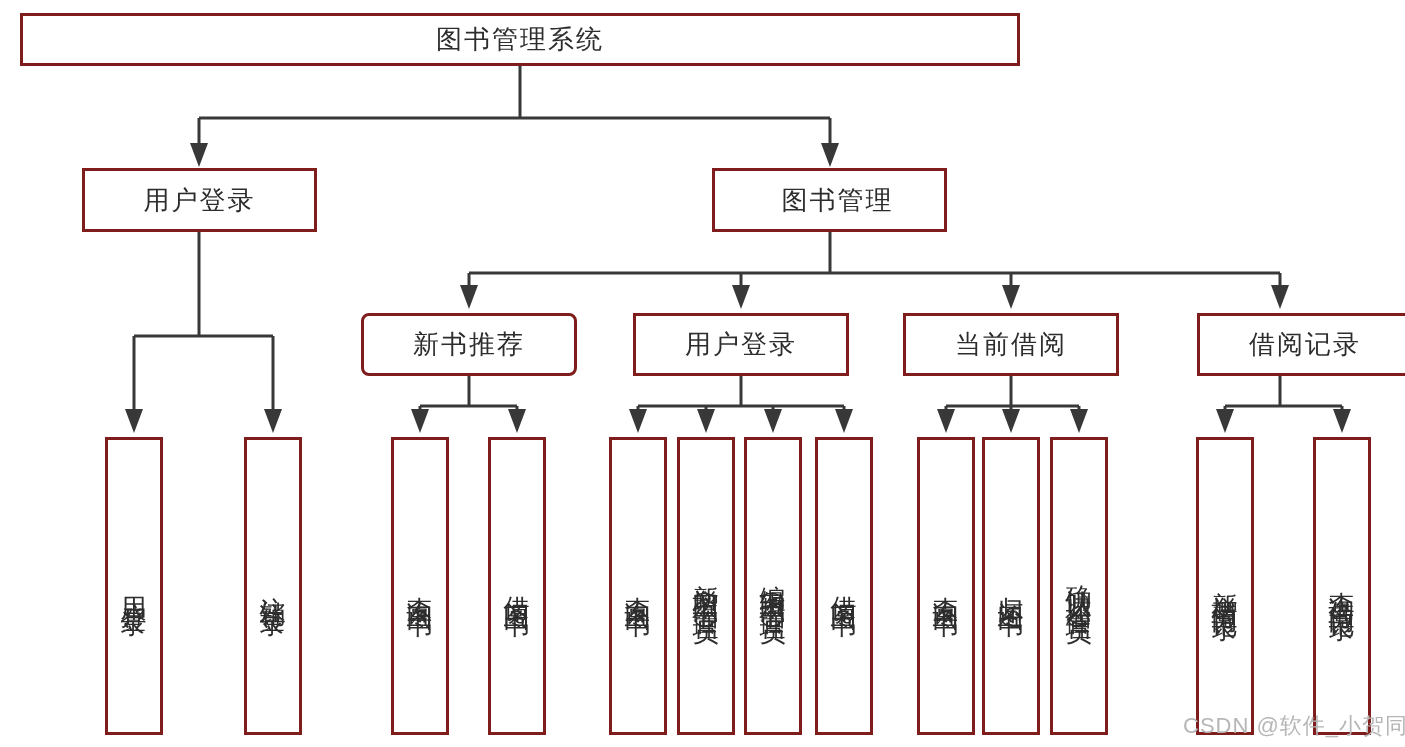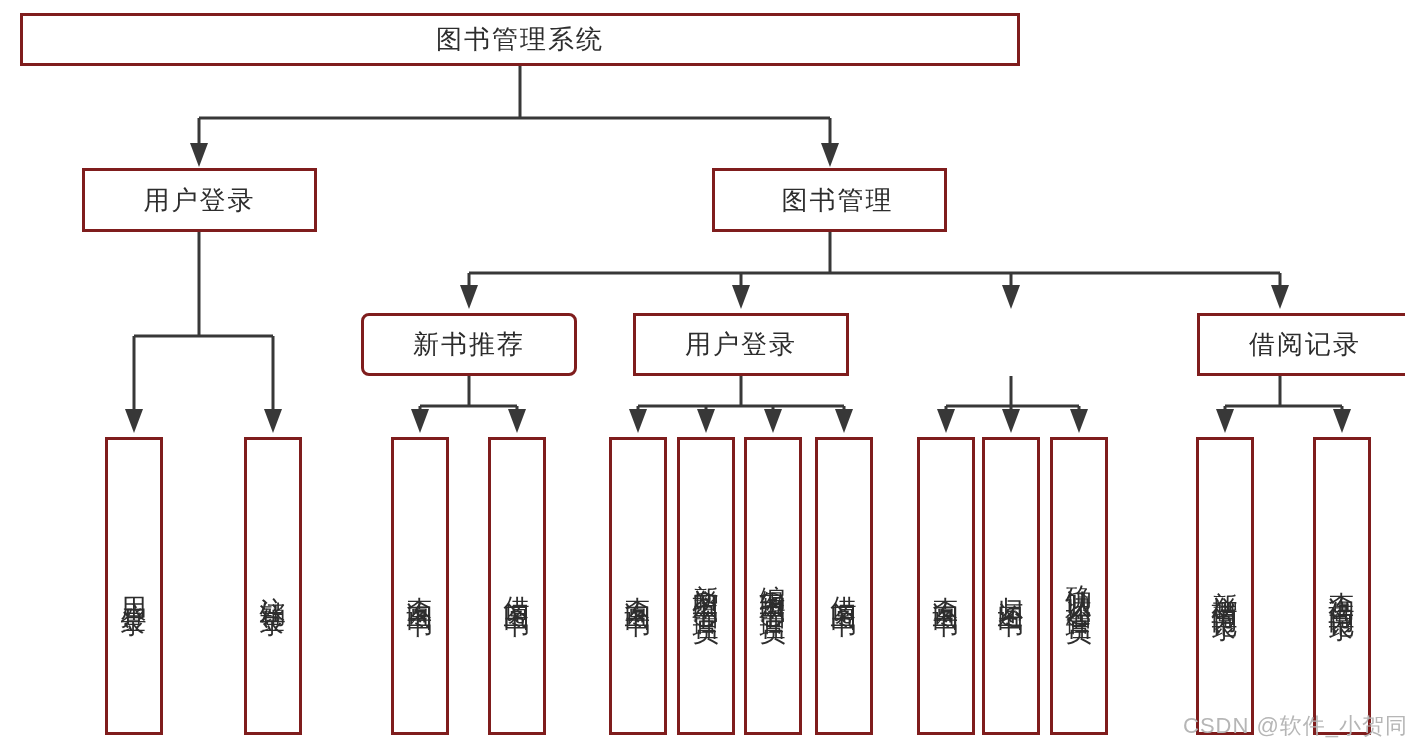--- a/index.html
+++ b/index.html
@@ -91,20 +91,23 @@
   <div class="box" style="left:712px;top:168px;width:235px;height:64px;padding-left:16px;">
     <span>图书管理</span>
   </div>
 
   <div class="box" style="left:361px;top:313px;width:216px;height:63px;border-radius:8px;">
     <span>新书推荐</span>
   </div>
   <div class="box" style="left:633px;top:313px;width:216px;height:63px;">
     <span>用户登录</span>
   </div>
+  <div class="box" style="left:903px;top:313px;width:216px;height:63px;">
+    <span>当前借阅</span>
+  </div>
   <div class="box" style="left:1172px;top:313px;width:216px;height:63px;margin-left:25px;">
     <span>借阅记录</span>
   </div>
 
   <div class="box leaf" style="left:105px;top:437px;width:58px;height:298px;">
     <span>用户登录</span>
   </div>
   <div class="box leaf" style="left:244px;top:437px;width:58px;height:298px;">
     <span>注销登录</span>
   </div>

